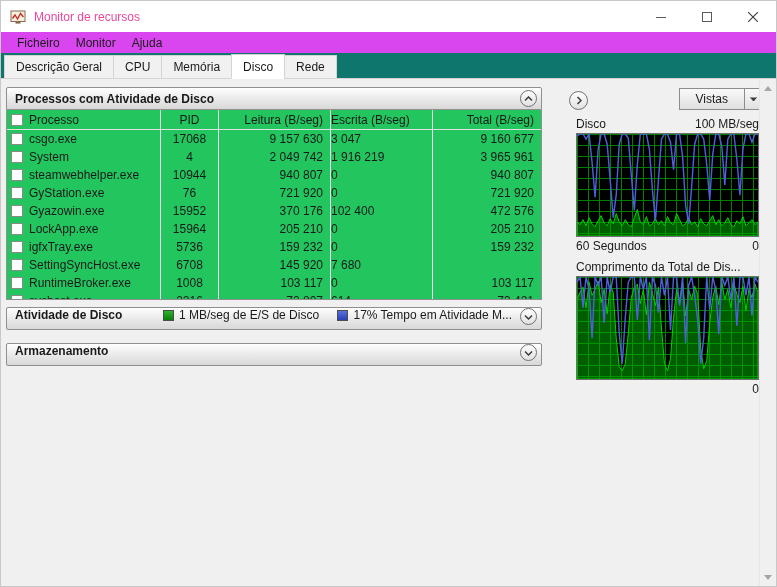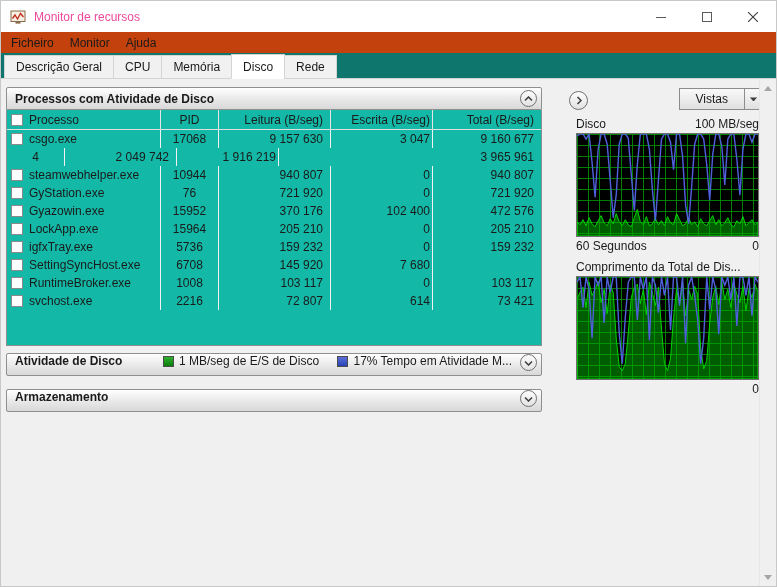--- a/index.html
+++ b/index.html
@@ -14,50 +14,50 @@
   
   .titlebar { position:absolute; top:0; left:0; right:0; height:31px; background:#ffffff;
     display:flex; align-items:center; }
   .app-icon { margin-left:9px; width:16px; height:16px; flex:0 0 16px; }
   .win-title { margin-left:8px; color:#ec4899; }
   .caption { margin-left:auto; display:flex; height:100%; }
   .cap-btn { width:46px; height:31px; display:flex; align-items:center; justify-content:center; }
   .cap-btn svg { display:block; }
 
   
-  .menubar { position:absolute; top:31px; left:0; right:0; height:21px; background:#c2410c;
-    display:flex; align-items:center; padding-left:2px; }
+  .menubar { position:absolute; top:31px; left:0; right:0; height:21px; background:#d946ef;
+    display:flex; align-items:center; padding-left:8px; }
   .menu-item { padding:3px 8px; }
 
   
   .tabstrip { position:absolute; top:52px; left:0; right:0; height:26px;
     border-bottom:1px solid #d4d4d4; display:flex; align-items:flex-end; padding-left:3px; background:#0f766e; }
   .tab { padding:4px 11px 4px; border:1px solid #d4d4d4; background:#f1f1f1;
     margin-bottom:-1px; border-bottom:1px solid #d4d4d4; margin-right:-1px; white-space:nowrap; }
   .tab.active { background:#ffffff; border-bottom:1px solid #ffffff; padding-top:5px; }
 
   
   .left-col { position:absolute; left:5px; top:86px; width:536px; }
   .panel-hdr { height:23px; border:1px solid #8f8f8f; border-radius:2px 2px 0 0;
     background:linear-gradient(#ffffff,#ececec 45%,#d8d8d8);
     display:flex; align-items:center; padding:0 4px 0 8px; }
   .panel-hdr .hdr-title { font-weight:bold;text-align:center; }
   .chev-btn { width:17px; height:17px; border-radius:50%; border:1px solid #707070;
     background:linear-gradient(#fdfdfd,#e2e2e2); display:flex; align-items:center; justify-content:center;
     margin-left:auto; flex:0 0 17px; }
 
-  .table-wrap { border:1px solid #8f8f8f; border-top:none; background:#14b8a6; height:236px; overflow:hidden; }
+  .table-wrap { border:1px solid #8f8f8f; border-top:none; background:#22c55e; height:190px; overflow:hidden; }
   .thead { display:flex; height:20px; align-items:center; border-bottom:1px solid #e0e0e0; }
   .thead .cell { border-right:1px solid #e4e4e4; height:100%; display:flex; align-items:center; }
   .trow { display:flex; height:18px; align-items:center; }
   .trow .cell { border-right:1px solid #f1f1f1; height:100%; display:flex; align-items:center; }
   .cell.c-name  { width:154px; padding-left:4px; }
   .cell.c-pid   { width:58px;  justify-content:center; }
   .cell.c-read  { width:112px; justify-content:flex-end; padding-right:7px; }
-  .cell.c-write { width:102px; justify-content:flex-end; padding-right:2px; }
+  .cell.c-write { width:102px; justify-content:flex-start; padding-right:20px; }
   .cell.c-total { flex:1; justify-content:flex-end; padding-right:7px; border-right:none; }
   .cb { width:12px; height:12px; border:1px solid #8a8a8a; background:#ffffff; margin-right:6px; flex:0 0 12px; }
   .nm { white-space:nowrap; overflow:hidden; }
 
   .bar-panel { margin-top:7px; }
   .bar-panel.sto { margin-top:13px; }
   .bar-hdr { height:23px; border:1px solid #8f8f8f; border-radius:2px;
     background:linear-gradient(#ffffff,#ececec 45%,#d8d8d8);
     display:flex; align-items:flex-start; padding:0 4px 0 8px;gap:8px; }
   .bar-hdr .hdr-title { font-weight:bold; flex:0 0 140px; }
@@ -178,20 +178,24 @@
             <span class="cell c-name">
               <span class="cb"></span>
               <span class="nm">csgo.exe</span>
             </span>
             <span class="cell c-pid">17068</span>
             <span class="cell c-read">9 157 630</span>
             <span class="cell c-write">3 047</span>
             <span class="cell c-total">9 160 677</span>
           </div>
           <div class="trow">
+            <span class="cell c-name">
+              <span class="cb"></span>
+              <span class="nm">System</span>
+            </span>
             <span class="cell c-pid">4</span>
             <span class="cell c-read">2 049 742</span>
             <span class="cell c-write">1 916 219</span>
             <span class="cell c-total">3 965 961</span>
           </div>
           <div class="trow">
             <span class="cell c-name">
               <span class="cb"></span>
               <span class="nm">steamwebhelper.exe</span>
             </span>

